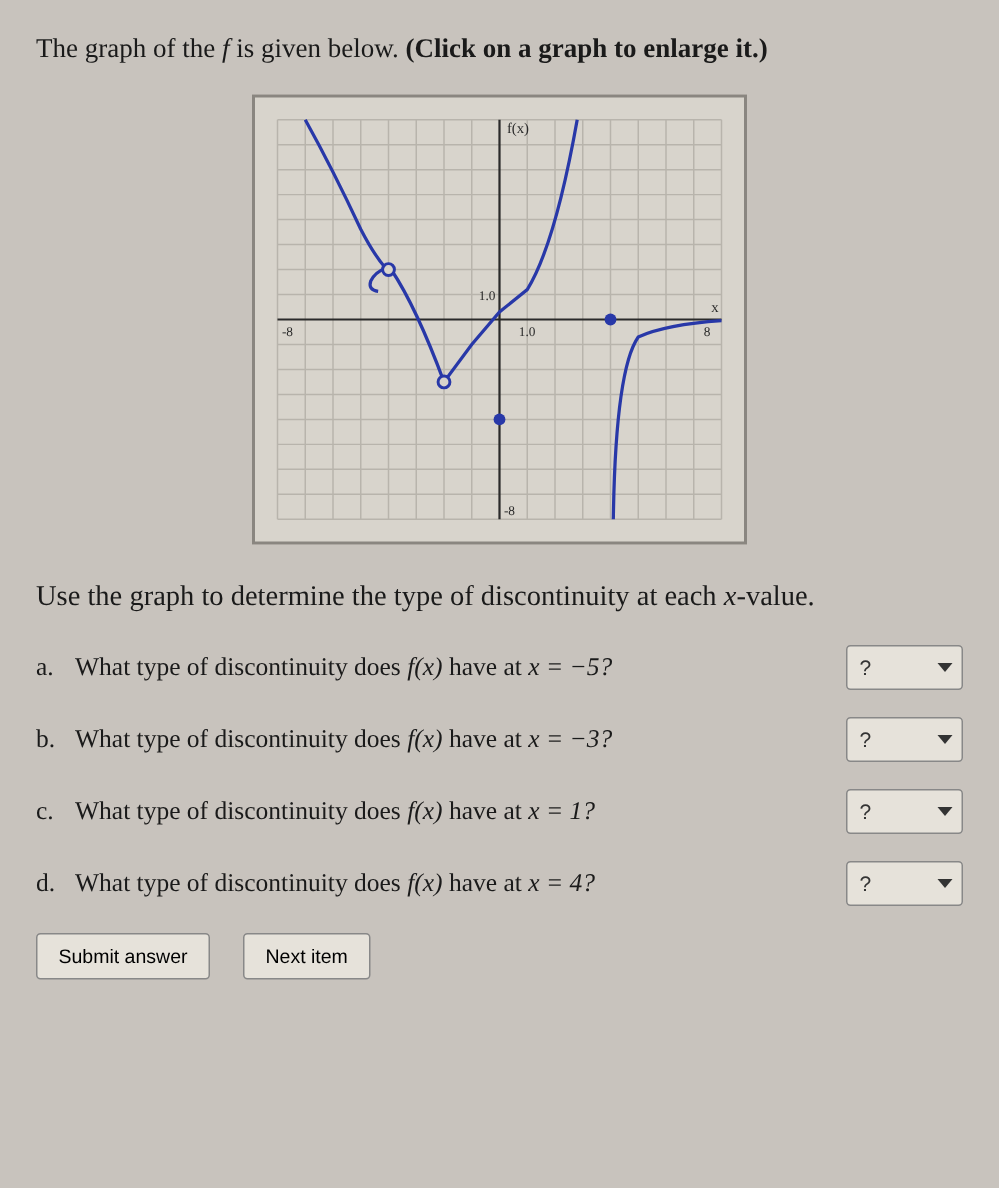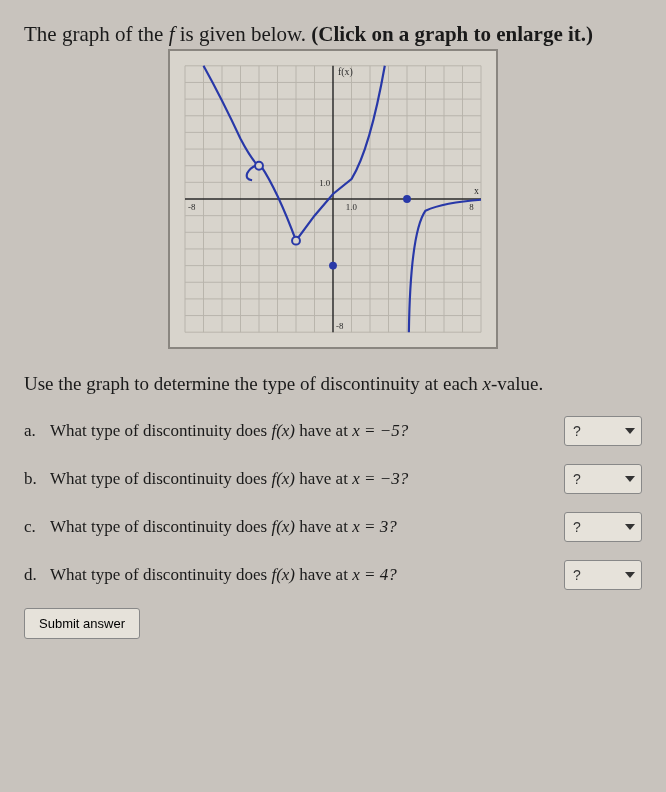--- a/index.html
+++ b/index.html
@@ -6,22 +6,23 @@
     body {
       width: 666px;
       height: 792px;
       background: #c8c3bd;
       font-family: Georgia, 'Times New Roman', serif;
       padding: 20px 24px;
       color: #1a1a1a;
       position: relative;
     }
     .intro-text {
-      font-size: 21px;
+      font-size: 18px;
       line-height: 1.4;
+      margin-bottom: 18px;
     }
     .intro-text b { font-weight: bold; }
     .graph-container {
       display: flex;
       justify-content: center;
       margin-bottom: 22px;
     }
     .graph-box {
       width: 330px;
       height: 300px;
@@ -189,34 +190,35 @@
   </span>
   <span class="select-box">
     <span>?</span>
     <span class="caret"></span>
   </span>
 </div>
 
 <div class="question-row">
   <span class="question-label">c.</span>
   <span class="question-text">
-    <span>What type of discontinuity does </span><span class="math-var">f(x)</span><span> have at </span><span class="math-var">x = 3?</span>
+    <span>What type of discontinuity does </span><span class="math-var">f(x)</span><span> have at </span><span class="math-var">x = 1?</span>
   </span>
   <span class="select-box">
     <span>?</span>
     <span class="caret"></span>
   </span>
 </div>
 
 <div class="question-row">
   <span class="question-label">d.</span>
   <span class="question-text">
     <span>What type of discontinuity does </span><span class="math-var">f(x)</span><span> have at </span><span class="math-var">x = 4?</span>
   </span>
   <span class="select-box">
     <span>?</span>
     <span class="caret"></span>
   </span>
 </div>
 
 <div class="button-row">
   <button class="btn">Submit answer</button>
+  <button class="btn">Next item</button>
 </div>
 
 </body></html>

